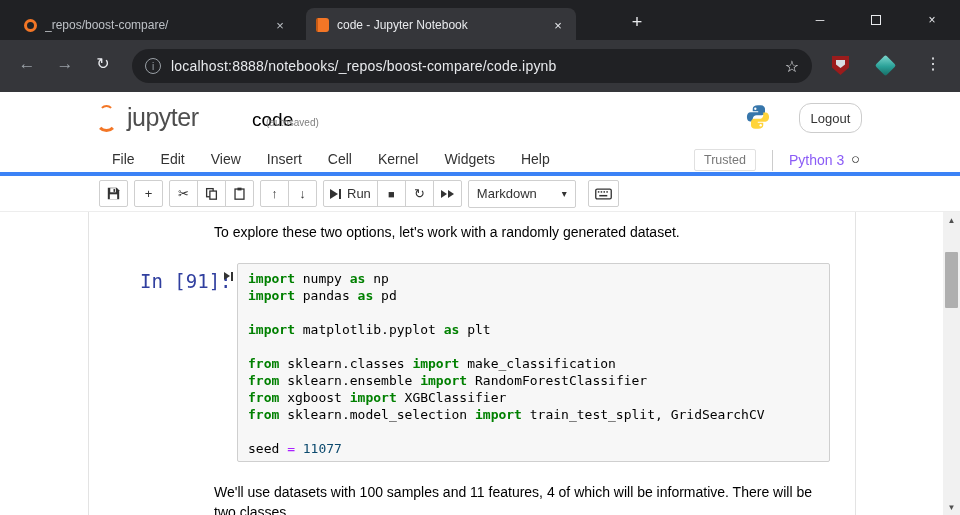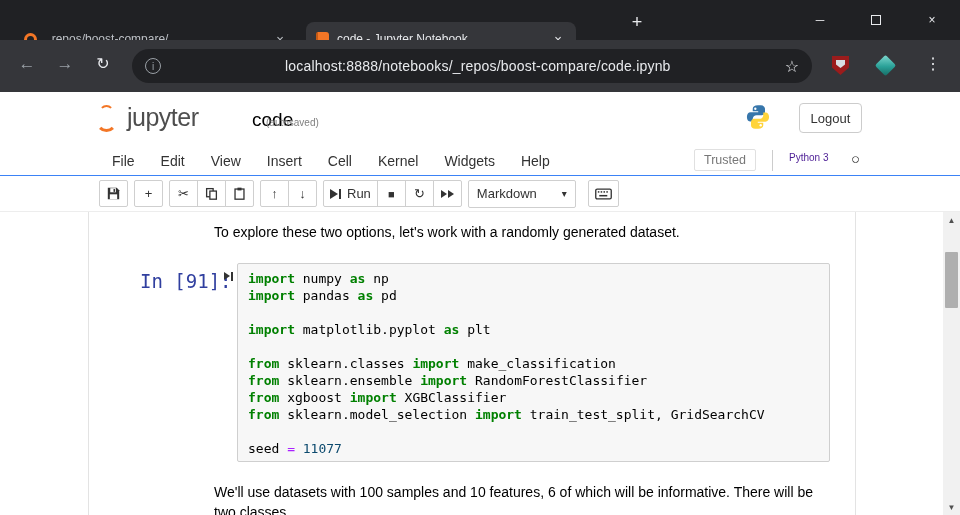--- a/index.html
+++ b/index.html
@@ -1,64 +1,64 @@
 <!DOCTYPE html>
 <html><head>
 <meta charset="utf-8">
 <style>
   * { margin:0; padding:0; box-sizing:border-box; }
   body { font-family:"Liberation Sans", sans-serif; background:#ddd; }
   .screen { position:relative; width:960px; height:515px; background:#fff; overflow:hidden; }
 
   
   .titlebar { position:absolute; top:0; left:0; right:0; height:40px; background:#202124; }
-  .tab { position:absolute; top:22px; height:34px; display:flex; align-items:center; padding:0 10px; border-radius:8px 8px 0 0; font-size:12px; cursor:default; }
+  .tab { position:absolute; top:8px; height:34px; display:flex; align-items:center; padding:0 10px; border-radius:8px 8px 0 0; font-size:12px; cursor:default; }
   .tab.inactive { left:14px; width:284px; color:#BDC1C6; }
   .tab.active { left:306px; width:270px; background:#35363A; color:#E8EAED; }
   .tab-title { flex:1; overflow:hidden; white-space:nowrap; margin:0 8px; }
   .tab-close { font-size:13px; width:16px; text-align:center; border-radius:50%; }
   .fav-ring { width:13px; height:13px; border:3px solid #F37626; border-radius:50%; flex:none; }
   .fav-book { width:13px; height:14px; background:#F37626; border-radius:2px 3px 3px 2px; border-left:2px solid #c55a14; flex:none; }
   .newtab { position:absolute; left:624px; top:9px; width:26px; height:26px; color:#E8EAED; font-size:18px; display:flex; align-items:center; justify-content:center; }
   .wincontrols { position:absolute; right:0; top:0; height:40px; display:flex; }
   .winbtn { width:56px; height:40px; display:flex; align-items:center; justify-content:center; color:#E8EAED; font-size:12px; }
   .maxbox { width:10px; height:10px; border:1px solid #E8EAED; display:inline-block; }
 
   
   .navbar { position:absolute; top:40px; left:0; right:0; height:52px; background:#35363A; }
   .navicon { position:absolute; top:14px; width:26px; text-align:center; font-size:17px; color:#E8EAED; }
   .navicon.disabled { color:#9AA0A6; }
   .nav-back { left:14px; } .nav-fwd { left:52px; } .nav-reload { left:90px; font-size:16px; }
   .nav-kebab { left:920px; font-size:16px; }
   .omnibox { position:absolute; left:132px; top:9px; width:680px; height:34px; background:#202124; border-radius:17px; display:flex; align-items:center; color:#E8EAED; }
   .info-icon { margin-left:13px; width:16px; height:16px; border:1.5px solid #9AA0A6; border-radius:50%; color:#9AA0A6; font-size:10px; font-style:normal; display:flex; align-items:center; justify-content:center; flex:none; }
-  .url { margin-left:10px; font-size:14px; flex:1; white-space:nowrap; overflow:hidden; letter-spacing:0.2px;text-align:center; }
+  .url { margin-left:10px; font-size:14px; flex:1; white-space:nowrap; overflow:hidden; letter-spacing:0.2px; }
   .star { margin-right:13px; font-size:16px; color:#E8EAED; }
   .ext-ublock { position:absolute; left:832px; top:16px; width:17px; height:19px; background:#9B1C1C; clip-path:polygon(0 0,100% 0,100% 60%,50% 100%,0 60%); }
   .ext-ublock::after { content:""; position:absolute; left:4px; top:4px; width:9px; height:8px; background:#d8dee2; clip-path:polygon(0 0,100% 0,100% 55%,50% 100%,0 55%); }
   .ext-diamond { position:absolute; left:878px; top:18px; width:15px; height:15px; background:linear-gradient(135deg,#7fd8cf 0%,#2aa198 55%,#166b64 100%); transform:rotate(45deg); border-radius:2px; }
 
   
   .nb-header { position:absolute; top:92px; left:0; right:0; height:54px; background:#fff;text-align:right; }
   .jlogo-wrap { position:absolute; left:94px; top:13px; display:flex; align-items:flex-end; gap:7px; }
   .jlogo { position:relative; width:26px; height:27px; }
   .arc-top { position:absolute; top:0; left:5px; width:15px; height:15px; border:2.5px solid transparent; border-top-color:#F37626; border-radius:50%; }
   .arc-bottom { position:absolute; bottom:0; left:2px; width:21px; height:21px; border:3px solid transparent; border-bottom-color:#F37626; border-radius:50%; }
   .logo-text { font-size:25px; color:#4E4E4E; letter-spacing:-0.5px; line-height:1; padding-bottom:2px; }
   .nb-title { position:absolute; left:222px; top:17px; font-size:19px; color:#000;margin-left:30px; }
   .autosave { position:absolute; left:266px; top:25px; font-size:10px; color:#808080; }
   .python-logo { position:absolute; left:744px; top:11px; }
-  .logout { position:absolute; left:799px; top:11px; width:63px; height:30px; border:1px solid #ccc; border-radius:4px; background:#fff; font-size:13px; color:#333; display:flex; align-items:center; justify-content:center; }
-
-  
-  .menubar { position:relative; position:absolute; top:146px; left:0; right:0; height:30px; background:#fff; border-bottom:1px solid #3b82f6; display:flex; align-items:center; padding-left:99px; font-size:14px; color:#333; }
+  .logout { position:absolute; left:799px; top:11px; width:63px; height:30px; border:1px solid #ccc; border-radius:12px; background:#fff; font-size:13px; color:#333; display:flex; align-items:center; justify-content:center; }
+
+  
+  .menubar { position:relative; position:absolute; top:146px; left:0; right:0; height:30px; background:#fff; border-bottom:4px solid #3b82f6; display:flex; align-items:center; padding-left:99px; font-size:14px; color:#333; }
   .menu-item { padding:0 13px; line-height:30px; }
   .trusted { position:absolute; left:694px; top:3px; border:1px solid #e0e0e0; border-radius:2px; color:#777; font-size:12.5px; padding:3px 9px; }
   .kernel-sep { position:absolute; left:772px; top:4px; height:21px; border-left:1px solid #ccc; }
-  .kernel-name { position:absolute; left:789px; top:6px; font-size:10px; color:#4c1d95; }
+  .kernel-name { position:absolute; left:789px; top:6px; font-size:14px; color:#8b5cf6; }
   .kernel-idle { position:absolute; left:851px; top:4px; font-size:15px; color:#333; }
 
   
   .toolbar { position:absolute; top:176px; left:0; right:0; height:35px; background:#fff; display:flex; align-items:center; padding-left:99px; gap:6px; }
   .btn { height:27px; min-width:29px; border:1px solid #cfcfcf; background:#fff; border-radius:2px; display:flex; align-items:center; justify-content:center; color:#333; font-size:13px; padding:0 6px; }
   .btn-group { display:flex; }
   .btn-group .btn { border-radius:0; }
   .btn-group .btn + .btn { margin-left:-1px; }
   .btn-group .btn:first-child { border-radius:2px 0 0 2px; }
   .btn-group .btn:last-child { border-radius:0 2px 2px 0; }
@@ -260,21 +260,21 @@
         <div class="cm-line">&nbsp;</div>
         <div class="cm-line"><span class="tok-kw">from</span><span class="tok-pl"> sklearn.classes </span><span class="tok-kw">import</span><span class="tok-pl"> make_classification</span></div>
         <div class="cm-line"><span class="tok-kw">from</span><span class="tok-pl"> sklearn.ensemble </span><span class="tok-kw">import</span><span class="tok-pl"> RandomForestClassifier</span></div>
         <div class="cm-line"><span class="tok-kw">from</span><span class="tok-pl"> xgboost </span><span class="tok-kw">import</span><span class="tok-pl"> XGBClassifier</span></div>
         <div class="cm-line"><span class="tok-kw">from</span><span class="tok-pl"> sklearn.model_selection </span><span class="tok-kw">import</span><span class="tok-pl"> train_test_split, GridSearchCV</span></div>
         <div class="cm-line">&nbsp;</div>
         <div class="cm-line"><span class="tok-pl">seed </span><span class="tok-op">=</span><span class="tok-pl"> </span><span class="tok-num">11077</span></div>
       </div>
 
     <div class="md-cell2">
-      <div>We'll use datasets with 100 samples and 10 features, 6 of which will be informative. There will be</div>
+      <div>We'll use datasets with 100 samples and 11 features, 4 of which will be informative. There will be</div>
       <div>two classes</div>
     </div>
 
     <div class="scrollbar">
       <div class="sb-arrow sb-up">▲</div>
       <div class="sb-thumb"></div>
       <div class="sb-arrow sb-down">▼</div>
     </div>
   </div>
 

